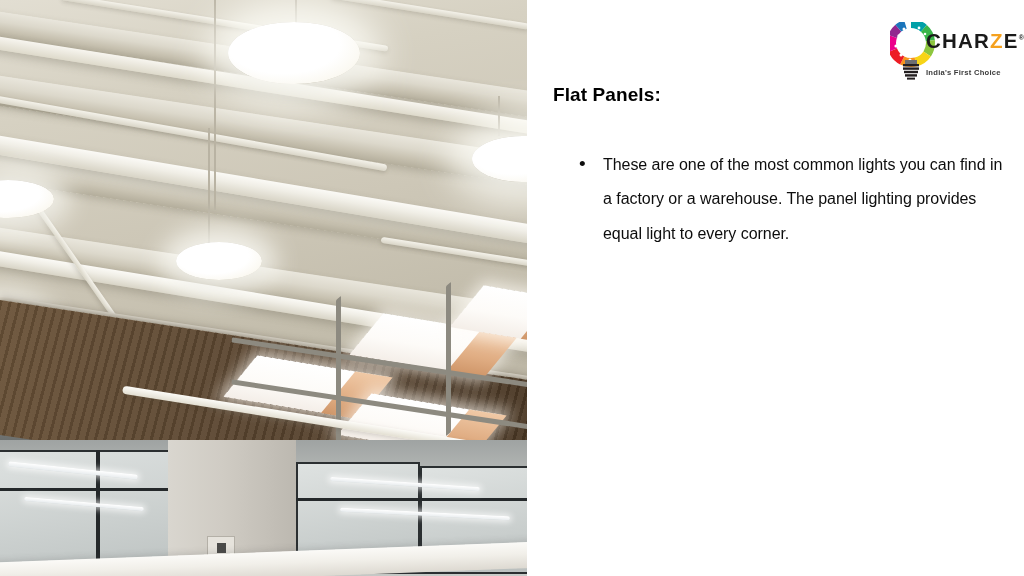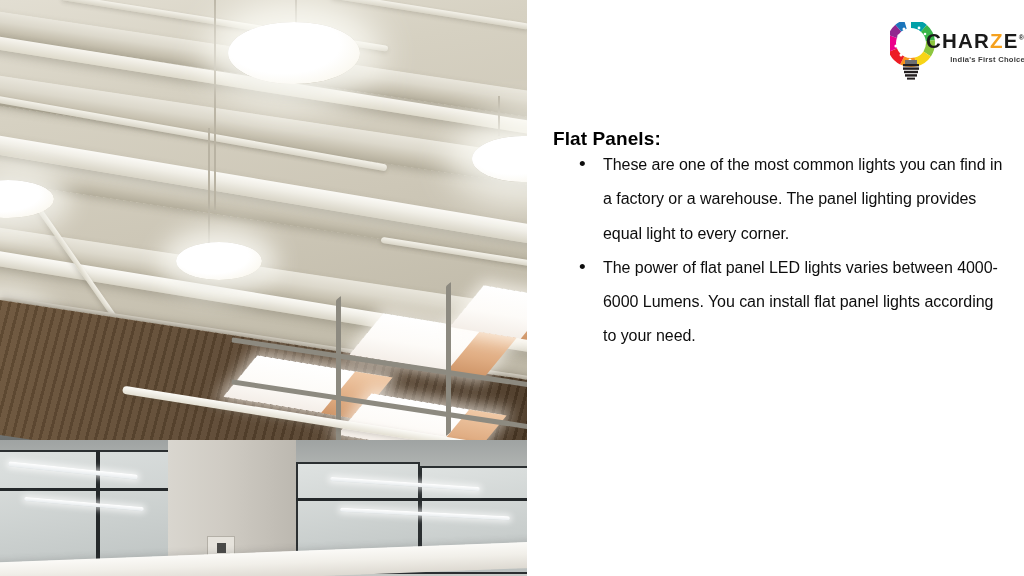--- a/index.html
+++ b/index.html
@@ -137,25 +137,25 @@
   .logo { position:absolute; right:30px; top:22px; width:104px; height:62px; }
   .logo-mark { position:absolute; left:0; top:0; width:48px; height:58px; }
   .logo-text { position:absolute; left:36px; top:9px; }
   .logo-word {
     font-size:20.5px; font-weight:700; letter-spacing:1.2px; color:#1a1a1a;
     line-height:1; white-space:nowrap;
   }
   .logo-word .z { color:#f5a11e; }
   .logo-reg { font-size:7px; vertical-align:super; color:#1a1a1a; font-weight:700; }
   .logo-tag { font-size:7.6px; font-weight:700; color:#3b3b3b; letter-spacing:.25px;
-              margin-top:3px; white-space:nowrap; text-align:right; }
+              margin-top:16px; white-space:nowrap; text-align:left; }
 
   .heading {
     position:absolute; left:26px; top:84px;
-    font-size:19px; font-weight:700; color:#000; letter-spacing:.1px;margin-top:44px;
+    font-size:19px; font-weight:700; color:#000; letter-spacing:.1px;
   }
 
   ul.bullets {
     position:absolute; left:50px; top:148px; width:430px;
     list-style:none;
   }
   ul.bullets > li {
     position:relative; padding-left:26px;
     font-size:16px; line-height:34.3px; color:#0d0d0d; letter-spacing:-.05px;
   }
@@ -287,15 +287,14 @@
         <span>CHAR</span><span class="z">Z</span><span>E</span><span class="logo-reg">®</span>
       </div>
       <div class="logo-tag">India's First Choice</div>
     </div>
   </div>
 
   <div class="heading">Flat Panels:</div>
 
   <ul class="bullets">
     <li>These are one of the most common lights you can find in a factory or a warehouse. The panel lighting provides equal light to every corner.</li>
-    <li>The power of flat panel LED lights varies between 4000-6000 Lumens. You can install flat panel lights according to your need.</li>
   </ul>
 </div>
 
 </body></html>

